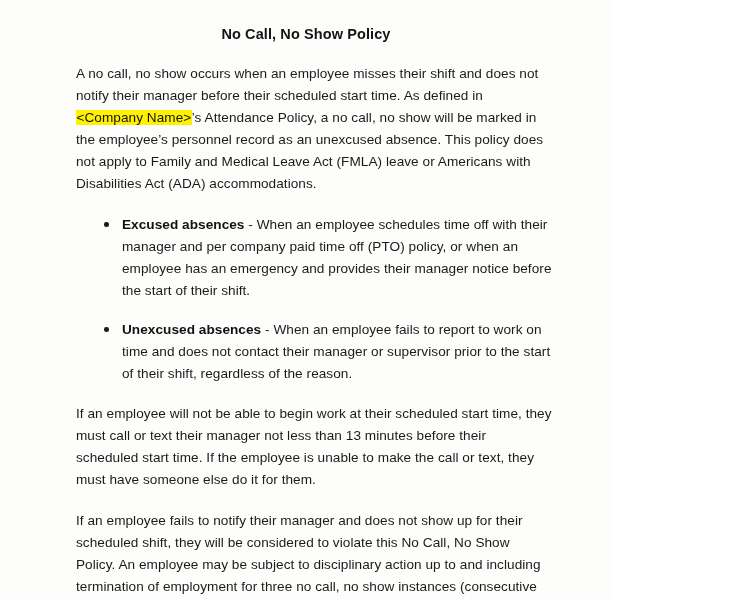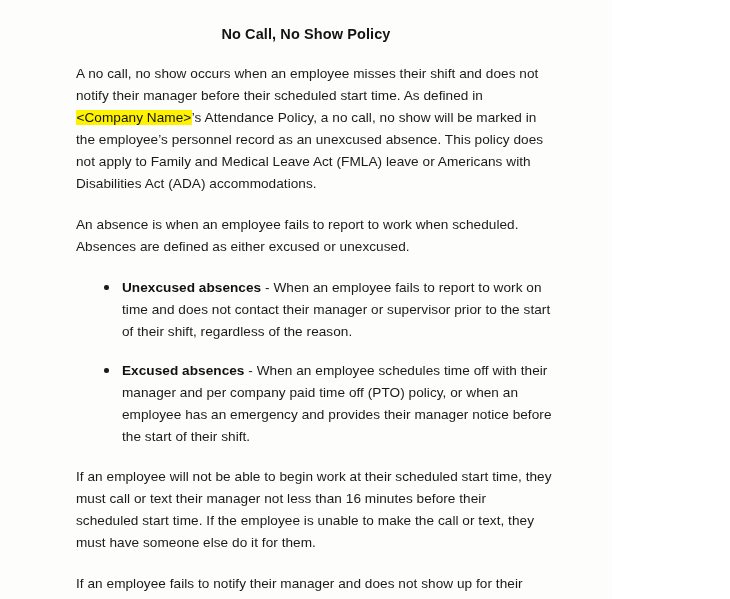--- a/index.html
+++ b/index.html
@@ -108,29 +108,28 @@
 <div class="page">
 
   <h1 class="doc-title">No Call, No Show Policy</h1>
 
   <div class="body-area">
 
     <p class="para">
       <span class="blk">A no call, no show occurs when an employee misses their shift and does not notify their manager before their scheduled start time. As defined in </span><span class="highlight">&lt;Company Name&gt;</span><span class="blk">’s Attendance Policy, a no call, no show will be marked in the employee’s personnel record as an unexcused absence. This policy does not apply to Family and Medical Leave Act (FMLA) leave or Americans with Disabilities Act (ADA) accommodations.</span>
     </p>
 
-    <p class="para">An absence is when an employee fails to report to work when scheduled. Absences are defined as either excused or unexcused.</p>
 
     <ul class="bullets">
       <li>
-        <span class="dot"></span><span class="term">Unexcused absences</span><span class="blk"> - When an employee fails to report to work on time and does not contact their manager or supervisor prior to the start of their shift, regardless of the reason.</span>
+        <span class="dot"></span><span class="term">Excused absences</span><span class="blk"> - When an employee schedules time off with their manager and per company paid time off (PTO) policy, or when an employee has an emergency and provides their manager notice before the start of their shift.</span>
       </li>
       <li>
-        <span class="dot"></span><span class="term">Excused absences</span><span class="blk"> - When an employee schedules time off with their manager and per company paid time off (PTO) policy, or when an employee has an emergency and provides their manager notice before the start of their shift.</span>
+        <span class="dot"></span><span class="term">Unexcused absences</span><span class="blk"> - When an employee fails to report to work on time and does not contact their manager or supervisor prior to the start of their shift, regardless of the reason.</span>
       </li>
     </ul>
 
-    <p class="para">If an employee will not be able to begin work at their scheduled start time, they must call or text their manager not less than 16 minutes before their scheduled start time. If the employee is unable to make the call or text, they must have someone else do it for them.</p>
+    <p class="para">If an employee will not be able to begin work at their scheduled start time, they must call or text their manager not less than 13 minutes before their scheduled start time. If the employee is unable to make the call or text, they must have someone else do it for them.</p>
 
     <p class="para">If an employee fails to notify their manager and does not show up for their scheduled shift, they will be considered to violate this No Call, No Show Policy. An employee may be subject to disciplinary action up to and including termination of employment for three no call, no show instances (consecutive and nonconsecutive).</p>
 
   </div>
 </div>
 
 </body></html>

